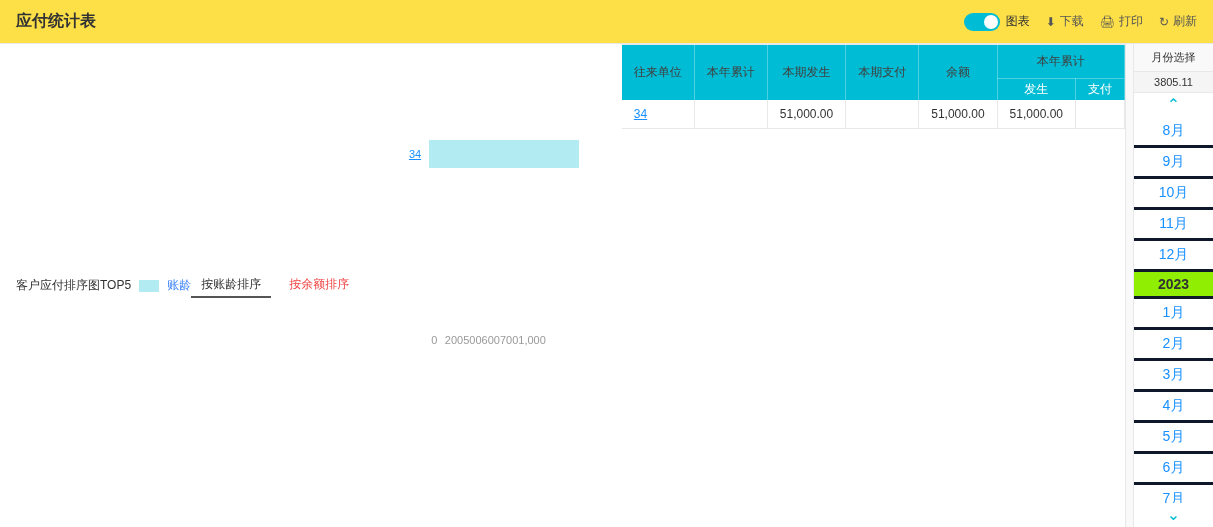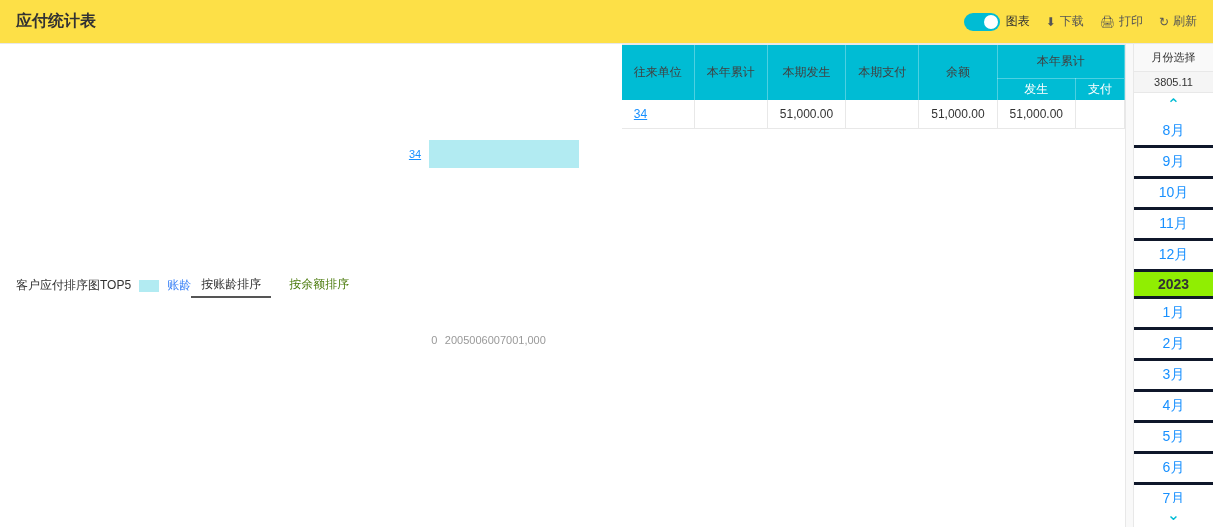--- a/index.html
+++ b/index.html
@@ -22,21 +22,21 @@
     
     .chart-section { flex: 1; display: flex; flex-direction: row; overflow: hidden; }
     
     
     .chart-header { display: flex; align-items: center; justify-content: space-between; padding: 8px 16px; }
     .chart-legend { display: flex; align-items: center; gap: 8px; }
     .legend-label { font-size: 12px; color: #333; }
     .legend-color-box { width: 20px; height: 12px; background: #b2ebf2; display: inline-block; }
     .legend-text { font-size: 12px; color: #3b82f6; }
     .sort-buttons { display: flex; gap: 8px; }
-    .sort-btn { padding: 3px 10px; font-size: 12px; color: #4d7c0f; cursor: pointer; border-bottom: 2px solid transparent; }
+    .sort-btn { padding: 3px 10px; font-size: 12px; color: #ef4444; cursor: pointer; border-bottom: 2px solid transparent; }
     .sort-btn.active { color: #333; border-bottom: 2px solid #555; }
     
     
     .bar-chart { padding: 10px 16px 16px 16px; flex: 1; position: relative; }
     .chart-inner { position: relative; width: 100%; height: 280px; }
     .chart-row { display: flex; align-items: center; height: 40px; }
     .row-label { width: 30px; font-size: 11px; color: #666; text-align: right; margin-right: 8px; text-decoration: underline; color: #1890ff; cursor: pointer; }
     .bar-container { flex: 1; height: 28px; position: relative; }
     .bar-fill { height: 100%; background: #b2ebf2; display: flex; align-items: center; }
     

